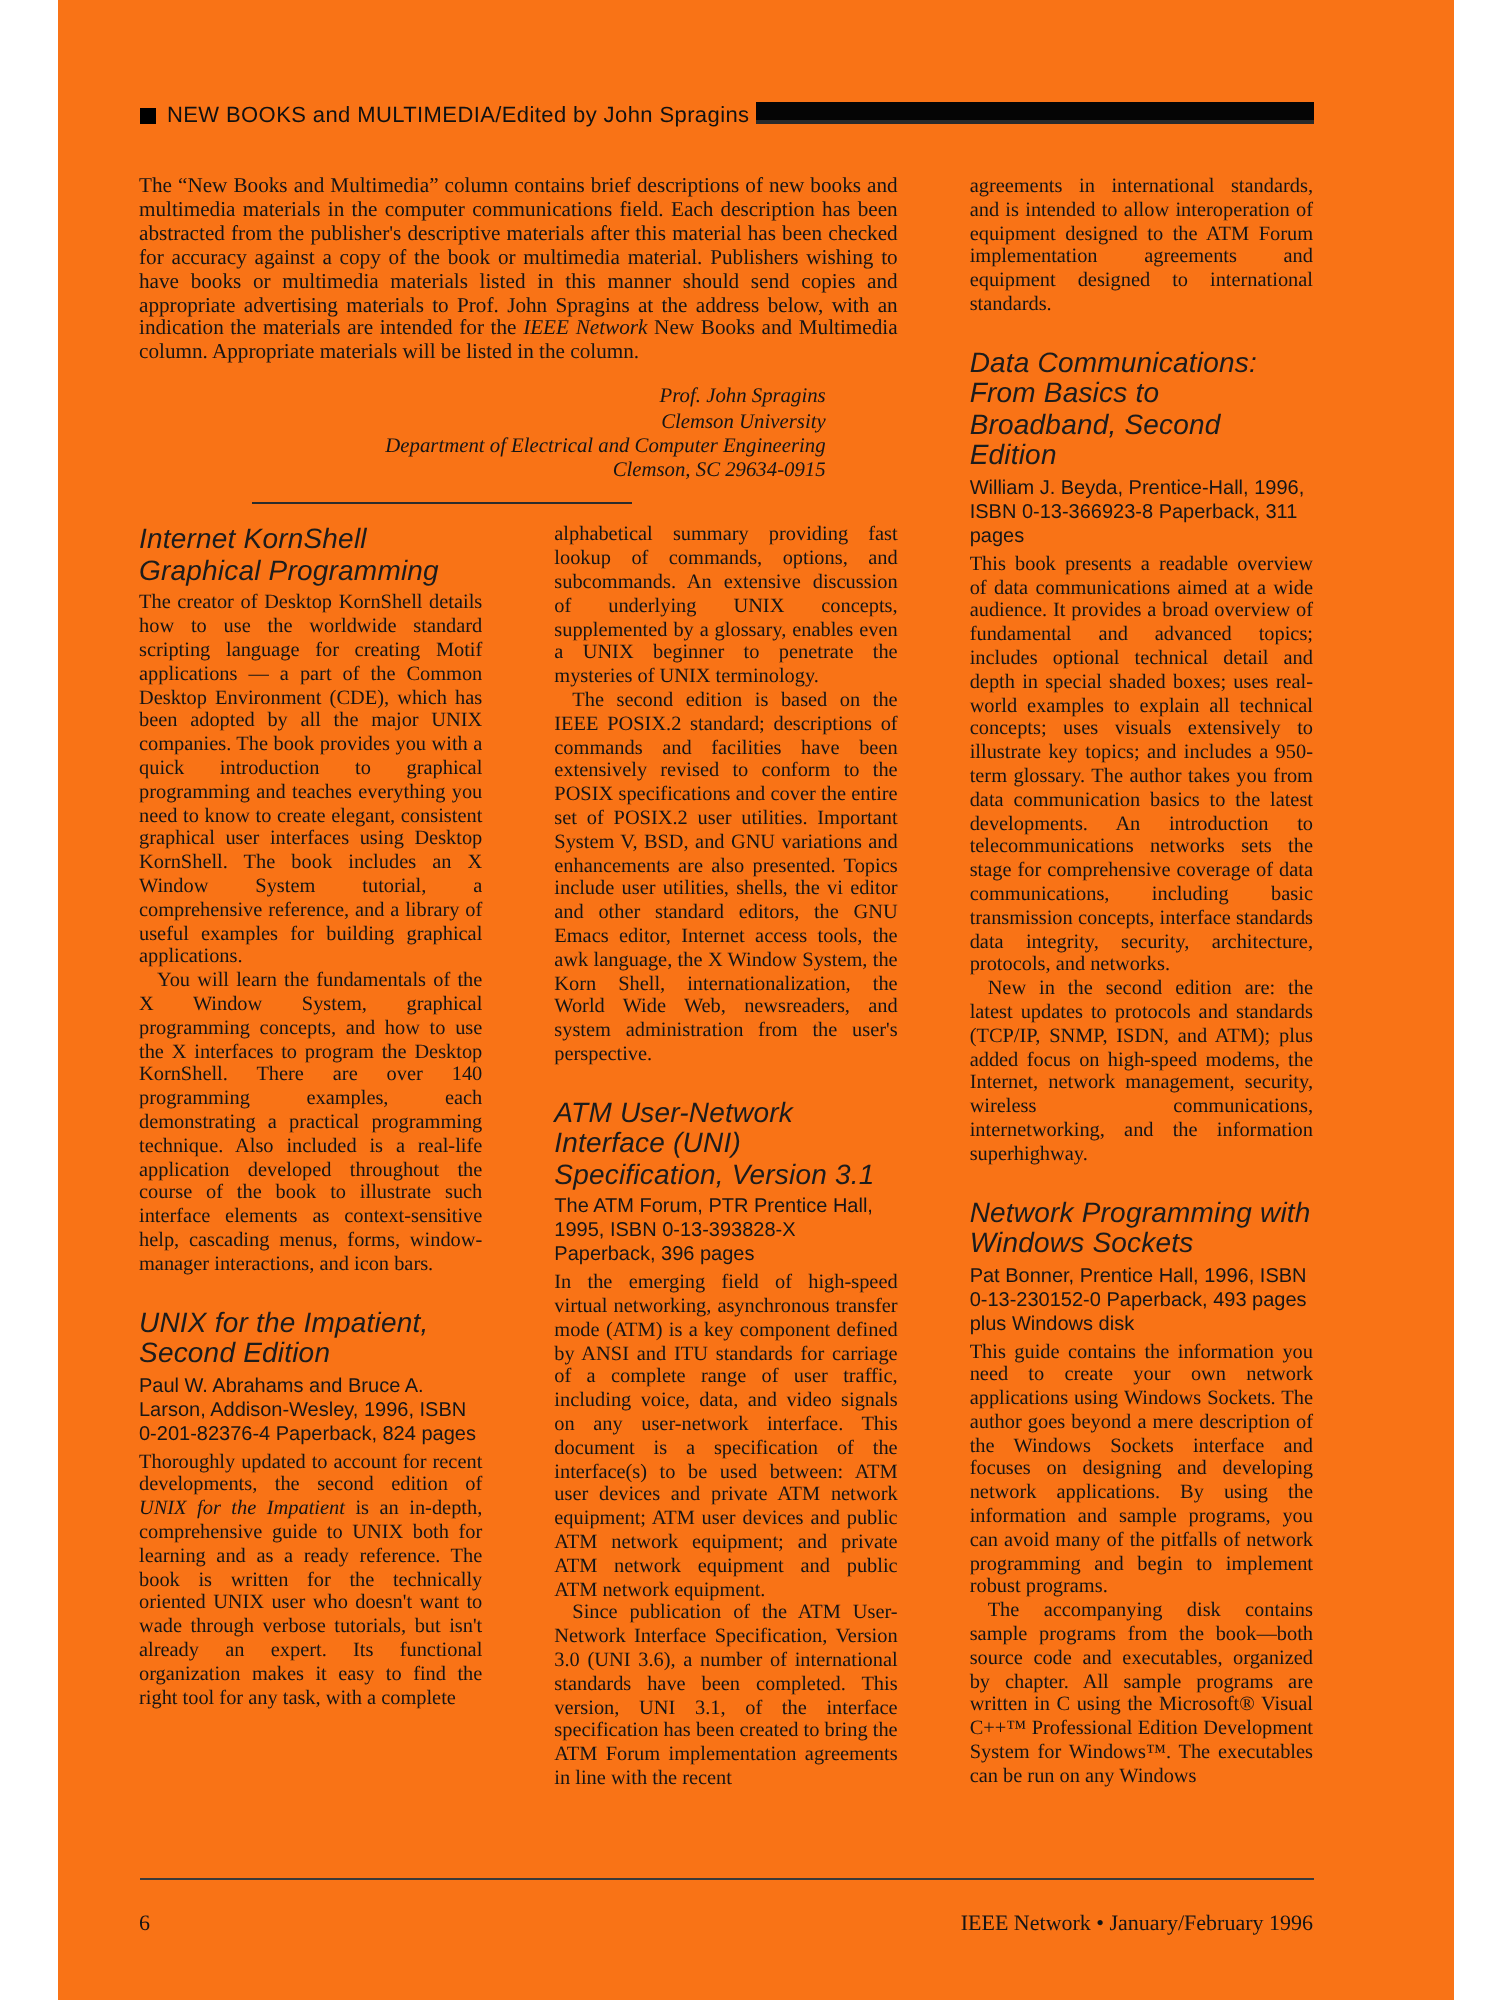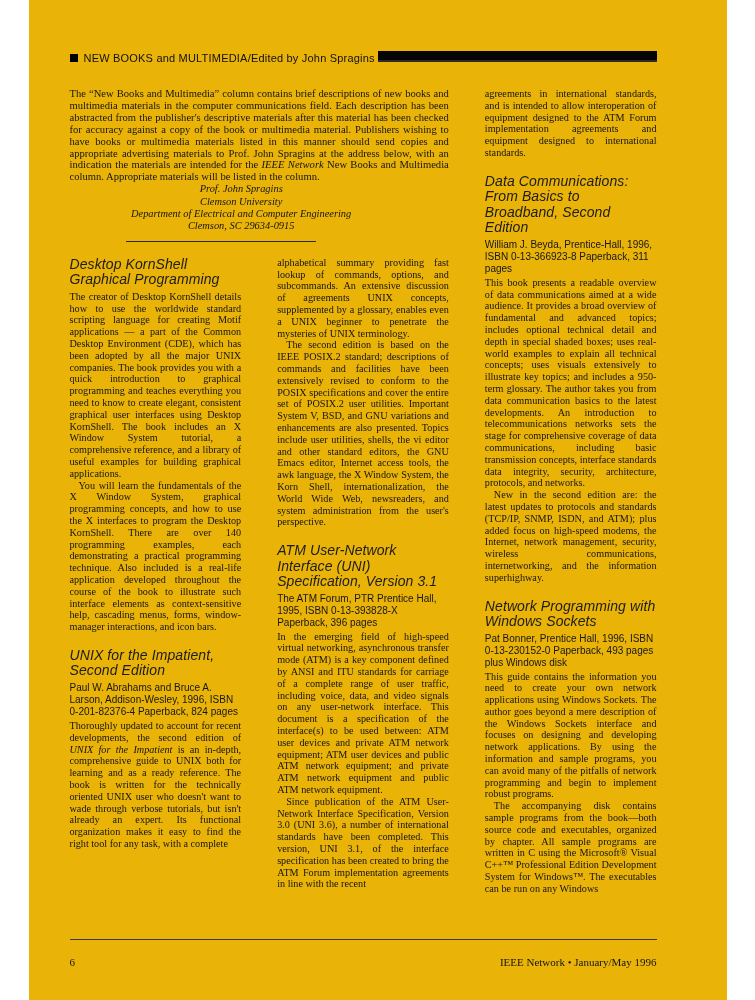--- a/index.html
+++ b/index.html
@@ -5,21 +5,21 @@
   html, body {
     margin: 0;
     padding: 0;
     background: #ffffff;
   }
   .page {
     position: relative;
     width: 698px;
     height: 1000px;
     margin: 0 auto;
-    background: #eab308;
+    background: #f97316;
     box-sizing: border-box;
     padding: 50px 70px 32px 41px;
     display: flex;
     flex-direction: column;
     color: #151515;
     font-family: "Liberation Serif", serif;
     overflow: hidden;
   }
   
   .hdr {
@@ -63,26 +63,26 @@
     grid-row: 1;
     padding-bottom: 10px;
   }
   .intro-text {
     margin: 0;
     font-size: 10.6px;
     line-height: 11.9px;
     text-align: justify;
   }
   .signature {
-    margin-top: 0;
+    margin-top: 10px;
     padding-right: 36px;
     font-style: italic;
     font-size: 10.4px;
     line-height: 12.3px;
-    text-align: center;
+    text-align: right;
   }
   .intro-rule {
     width: 50%;
     margin: 9px 0 0 15%;
     border-top: 1.6px solid #2c2c2c;
   }
   
   .col {
     font-size: 10.2px;
     line-height: 11.8px;
@@ -145,31 +145,31 @@
       <div class="signature">
         <div>Prof. John Spragins</div>
         <div>Clemson University</div>
         <div>Department of Electrical and Computer Engineering</div>
         <div>Clemson, SC 29634-0915</div>
       </div>
       <div class="intro-rule"></div>
     </div>
 
     <article class="col col-1">
-      <h2 class="book-title">Desktop KornShell Graphical Programming</h2>
+      <h2 class="book-title">Internet KornShell Graphical Programming</h2>
       <p class="para">The creator of Desktop KornShell details how to use the worldwide standard scripting language for creating Motif applications — a part of the Common Desktop Environment (CDE), which has been adopted by all the major UNIX companies. The book provides you with a quick introduction to graphical programming and teaches everything you need to know to create elegant, consistent graphical user interfaces using Desktop KornShell. The book includes an X Window System tutorial, a comprehensive reference, and a library of useful examples for building graphical applications.</p>
       <p class="para indent">You will learn the fundamentals of the X Window System, graphical programming concepts, and how to use the X interfaces to program the Desktop KornShell. There are over 140 programming examples, each demonstrating a practical programming technique. Also included is a real-life application developed throughout the course of the book to illustrate such interface elements as context-sensitive help, cascading menus, forms, window-manager interactions, and icon bars.</p>
 
       <h2 class="book-title spaced">UNIX for the Impatient, Second Edition</h2>
       <p class="book-byline">Paul W. Abrahams and Bruce A. Larson, Addison-Wesley, 1996, ISBN 0-201-82376-4 Paperback, 824 pages</p>
       <p class="para"><span>Thoroughly updated to account for recent developments, the second edition of </span><i>UNIX for the Impatient</i><span> is an in-depth, comprehensive guide to UNIX both for learning and as a ready reference. The book is written for the technically oriented UNIX user who doesn't want to wade through verbose tutorials, but isn't already an expert. Its functional organization makes it easy to find the right tool for any task, with a complete</span></p>
     </article>
 
     <article class="col col-2">
-      <p class="para">alphabetical summary providing fast lookup of commands, options, and subcommands. An extensive discussion of agreements UNIX concepts, supplemented by a glossary, enables even a UNIX beginner to penetrate the mysteries of UNIX terminology.</p>
+      <p class="para">alphabetical summary providing fast lookup of commands, options, and subcommands. An extensive discussion of underlying UNIX concepts, supplemented by a glossary, enables even a UNIX beginner to penetrate the mysteries of UNIX terminology.</p>
       <p class="para indent">The second edition is based on the IEEE POSIX.2 standard; descriptions of commands and facilities have been extensively revised to conform to the POSIX specifications and cover the entire set of POSIX.2 user utilities. Important System V, BSD, and GNU variations and enhancements are also presented. Topics include user utilities, shells, the vi editor and other standard editors, the GNU Emacs editor, Internet access tools, the awk language, the X Window System, the Korn Shell, internationalization, the World Wide Web, newsreaders, and system administration from the user's perspective.</p>
 
       <h2 class="book-title spaced">ATM User-Network Interface (UNI) Specification, Version 3.1</h2>
       <p class="book-byline">The ATM Forum, PTR Prentice Hall, 1995, ISBN 0-13-393828-X Paperback, 396 pages</p>
       <p class="para">In the emerging field of high-speed virtual networking, asynchronous transfer mode (ATM) is a key component defined by ANSI and ITU standards for carriage of a complete range of user traffic, including voice, data, and video signals on any user-network interface. This document is a specification of the interface(s) to be used between: ATM user devices and private ATM network equipment; ATM user devices and public ATM network equipment; and private ATM network equipment and public ATM network equipment.</p>
       <p class="para indent">Since publication of the ATM User-Network Interface Specification, Version 3.0 (UNI 3.6), a number of international standards have been completed. This version, UNI 3.1, of the interface specification has been created to bring the ATM Forum implementation agreements in line with the recent</p>
     </article>
 
     <article class="col col-3">
       <p class="para">agreements in international standards, and is intended to allow interoperation of equipment designed to the ATM Forum implementation agreements and equipment designed to international standards.</p>
@@ -182,16 +182,16 @@
       <h2 class="book-title spaced">Network Programming with Windows Sockets</h2>
       <p class="book-byline">Pat Bonner, Prentice Hall, 1996, ISBN 0-13-230152-0 Paperback, 493 pages plus Windows disk</p>
       <p class="para">This guide contains the information you need to create your own network applications using Windows Sockets. The author goes beyond a mere description of the Windows Sockets interface and focuses on designing and developing network applications. By using the information and sample programs, you can avoid many of the pitfalls of network programming and begin to implement robust programs.</p>
       <p class="para indent">The accompanying disk contains sample programs from the book—both source code and executables, organized by chapter. All sample programs are written in C using the Microsoft® Visual C++™ Professional Edition Development System for Windows™. The executables can be run on any Windows</p>
     </article>
 
   </div>
 
   <div class="ftr">
     <span class="ftr-page">6</span>
-    <span class="ftr-journal">IEEE Network • January/May 1996</span>
+    <span class="ftr-journal">IEEE Network • January/February 1996</span>
   </div>
 
 </div>
 
 </body></html>

